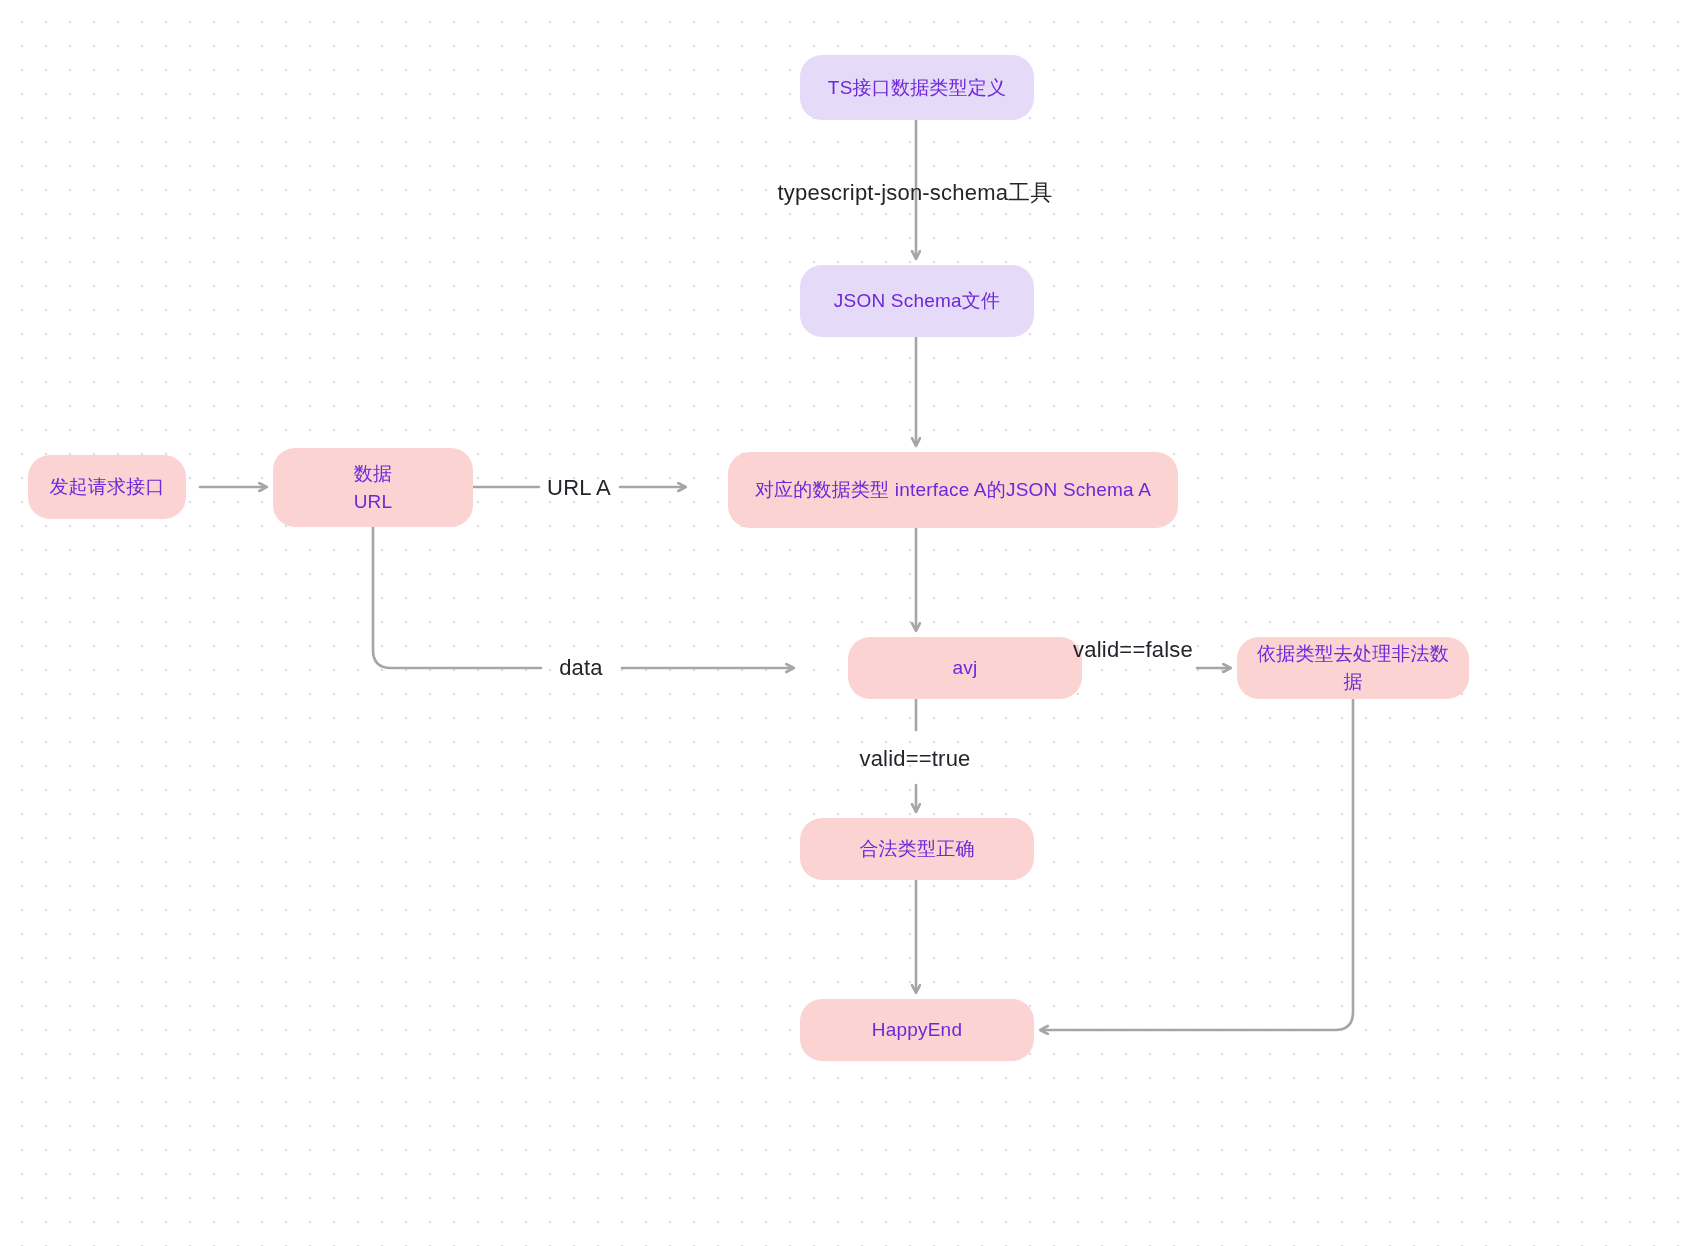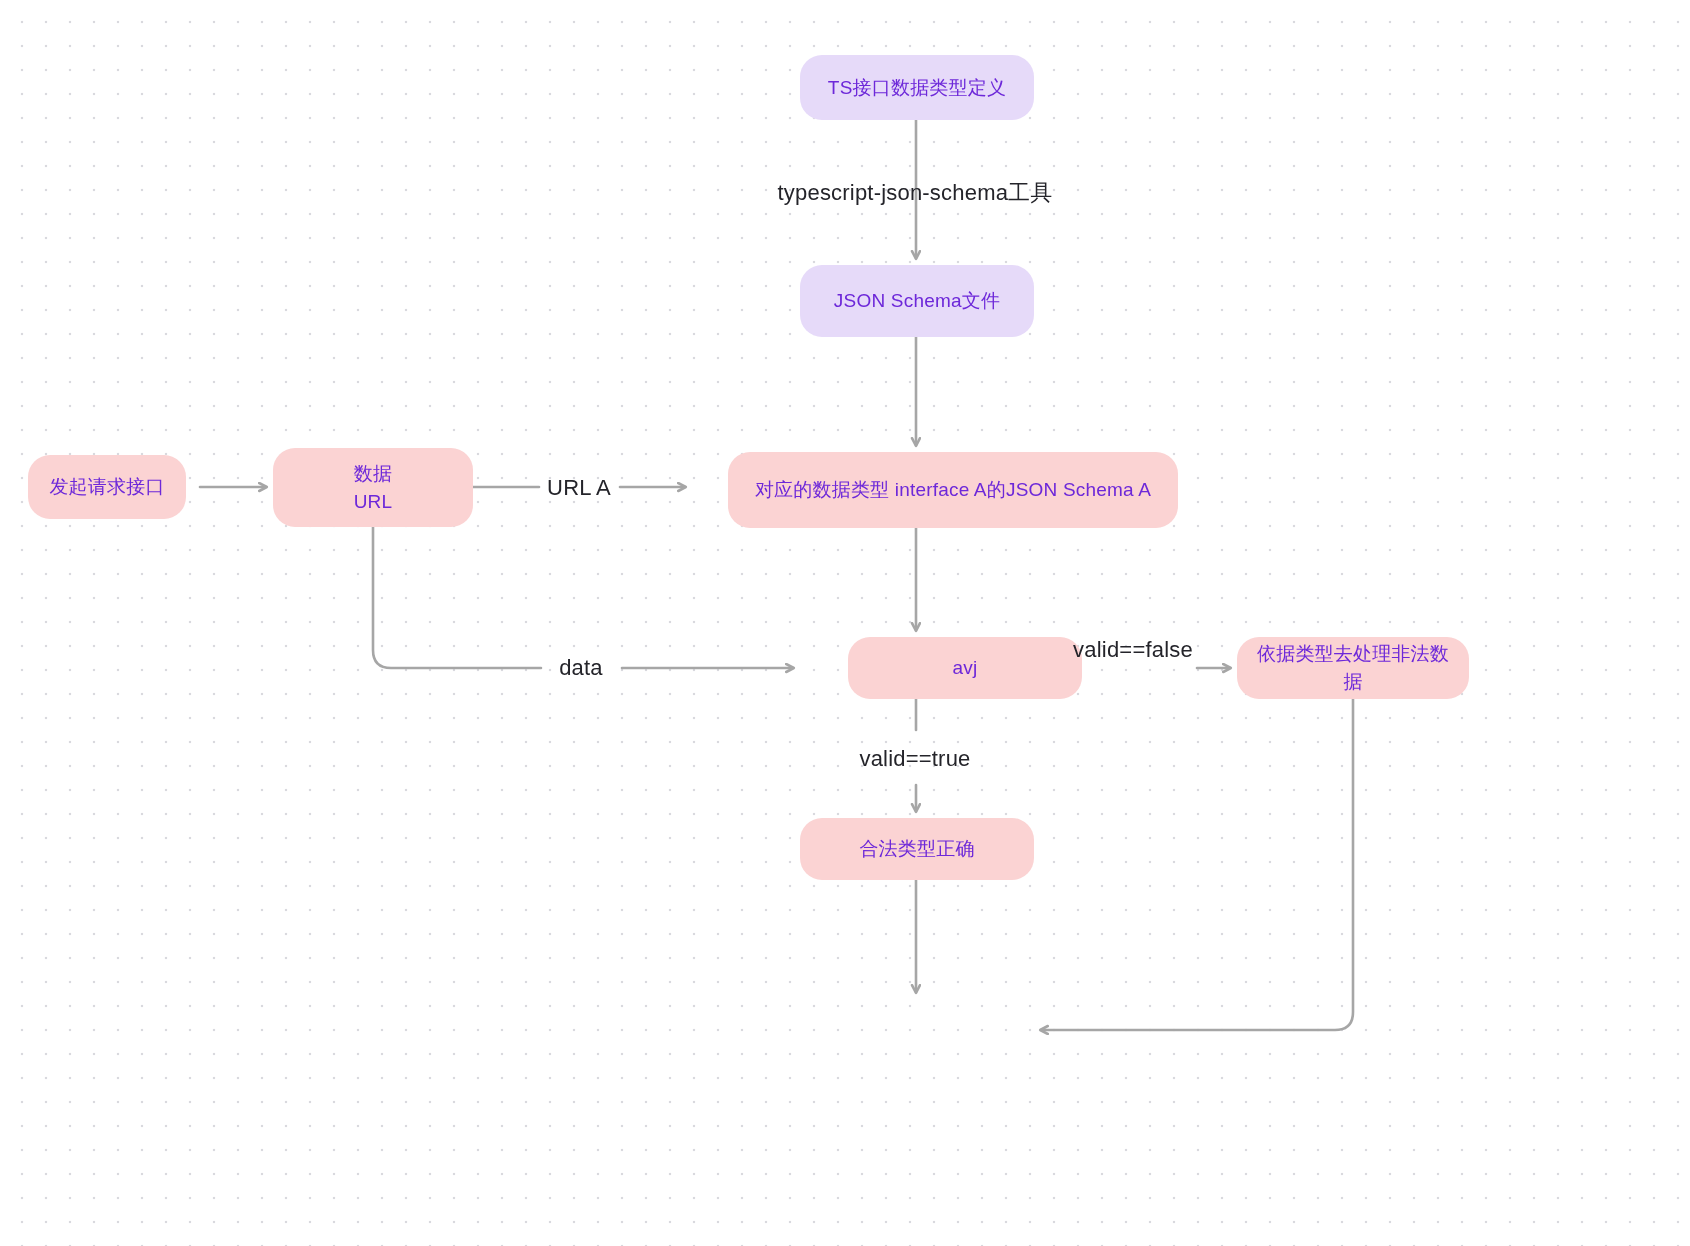--- a/index.html
+++ b/index.html
@@ -123,20 +123,23 @@
   </div>
 
   <div class="node node-pink" style="left:1237px; top:637px; width:232px; height:62px;">
     <span>依据类型去处理非法数据</span>
   </div>
 
   <div class="node node-pink" style="left:800px; top:818px; width:234px; height:62px;">
     <span>合法类型正确</span>
   </div>
 
+  <div class="node node-pink" style="left:800px; top:999px; width:234px; height:62px;">
+    <span>HappyEnd</span>
+  </div>
 
   <div class="edge-label" style="left:915px; top:193px;">typescript-json-schema工具</div>
 
   <div class="edge-label" style="left:579px; top:488px;">URL A</div>
 
   <div class="edge-label" style="left:581px; top:668px;text-align:right;">data</div>
 
   <div class="edge-label" style="left:1133px; top:650px;">valid==false</div>
 
   <div class="edge-label" style="left:915px; top:759px;">valid==true</div>

